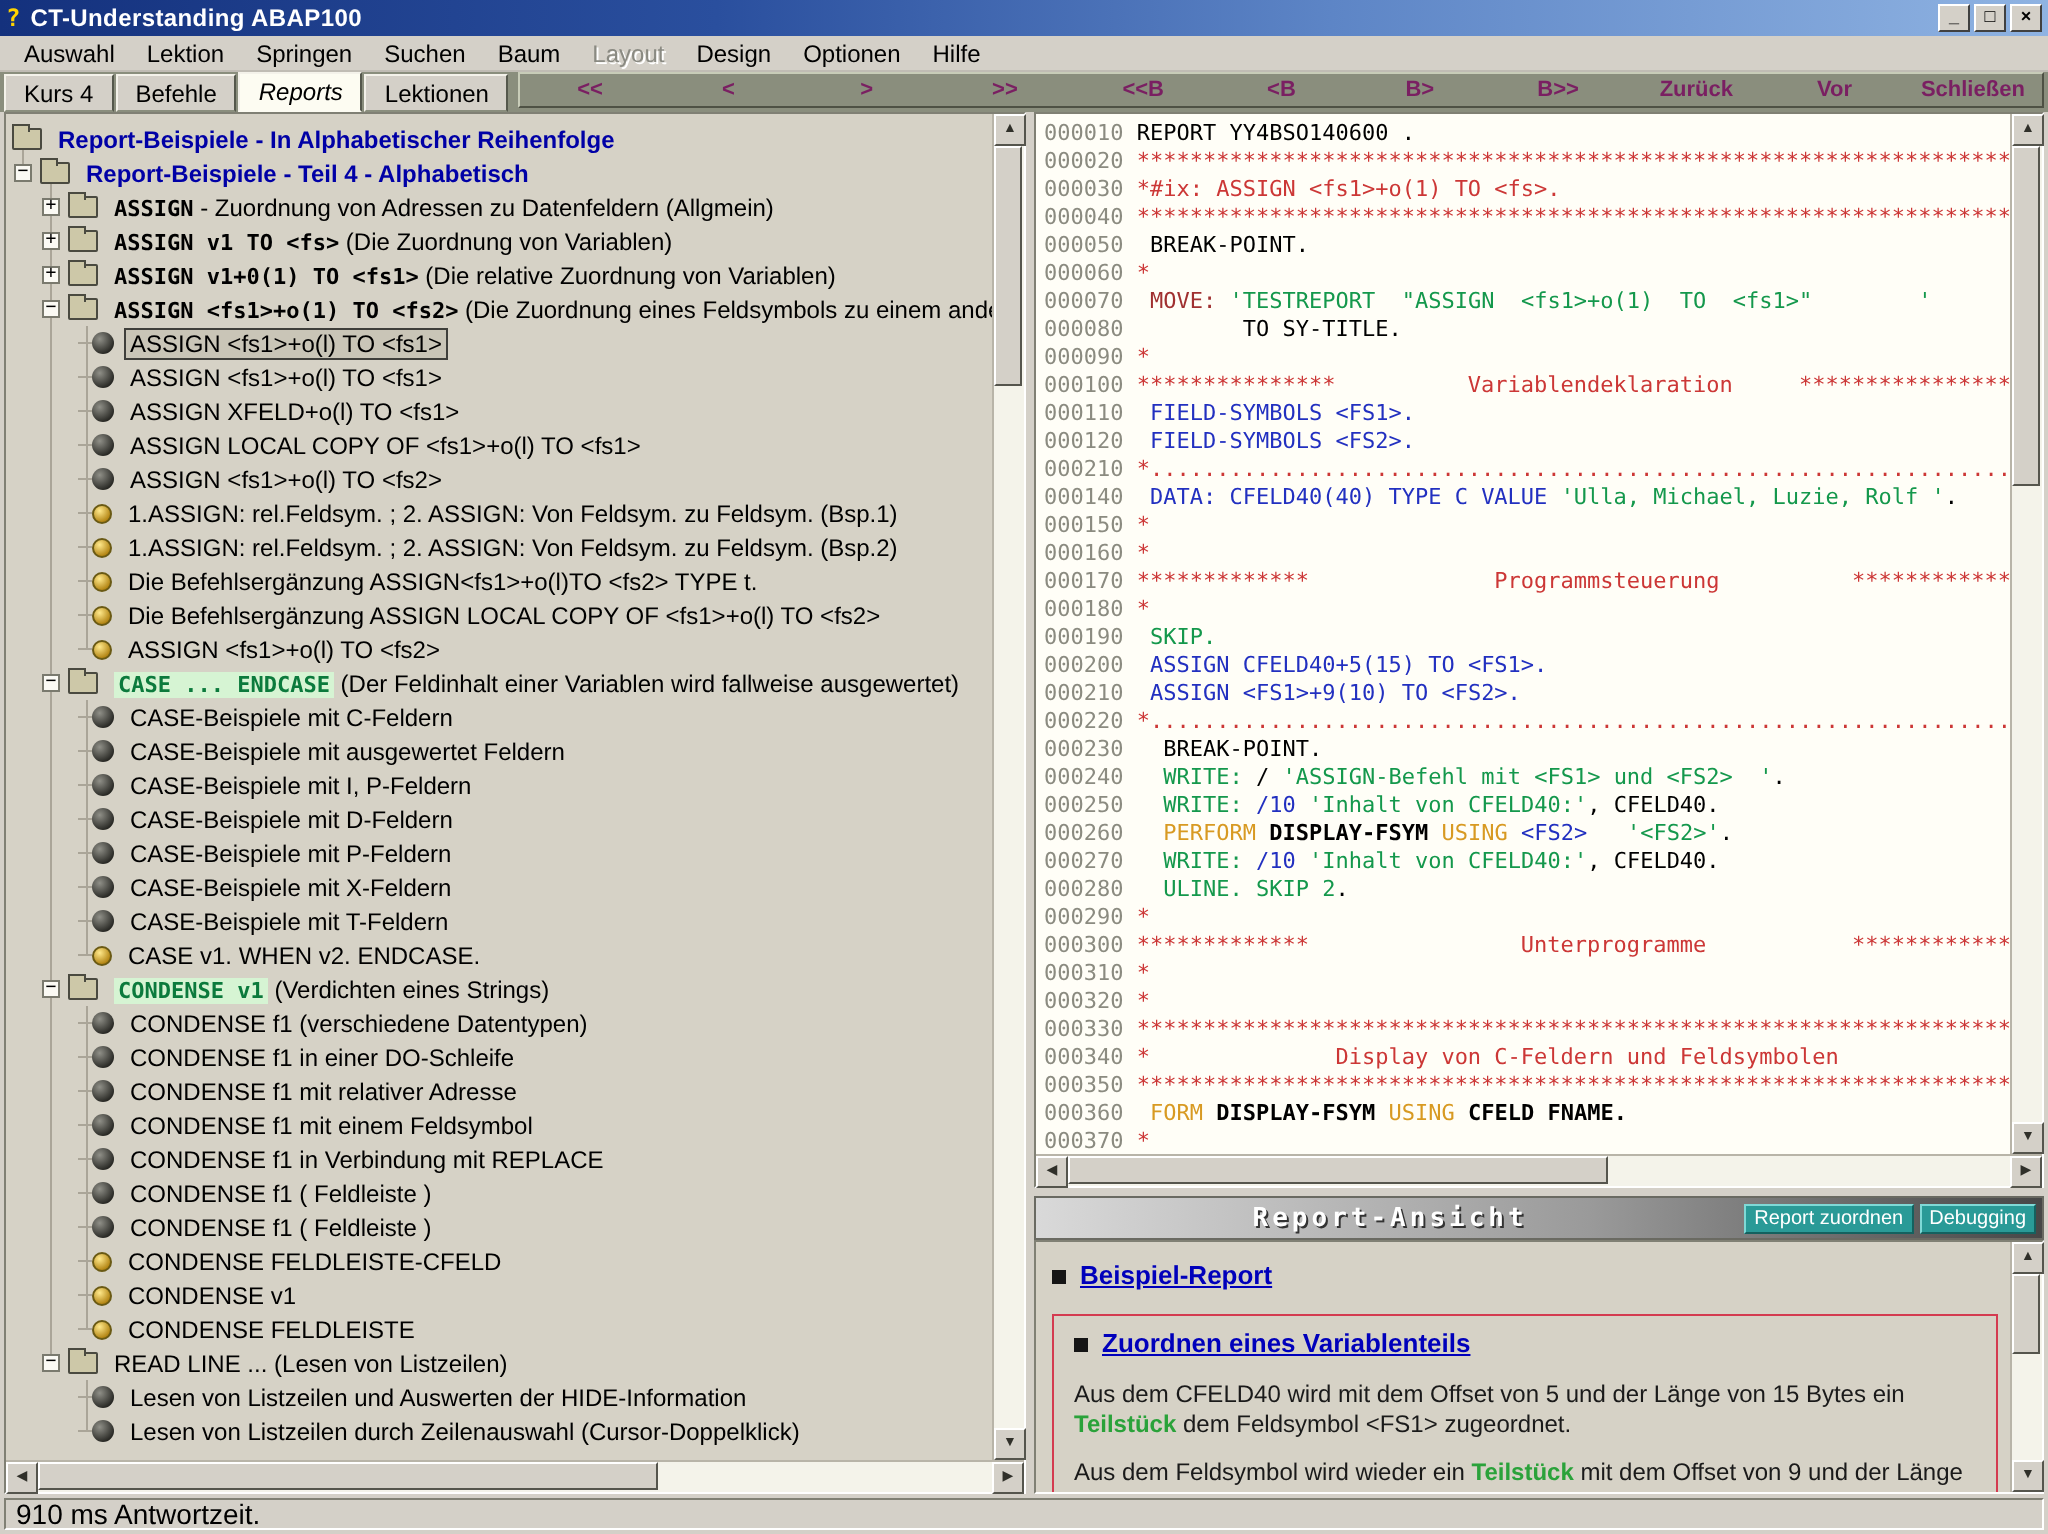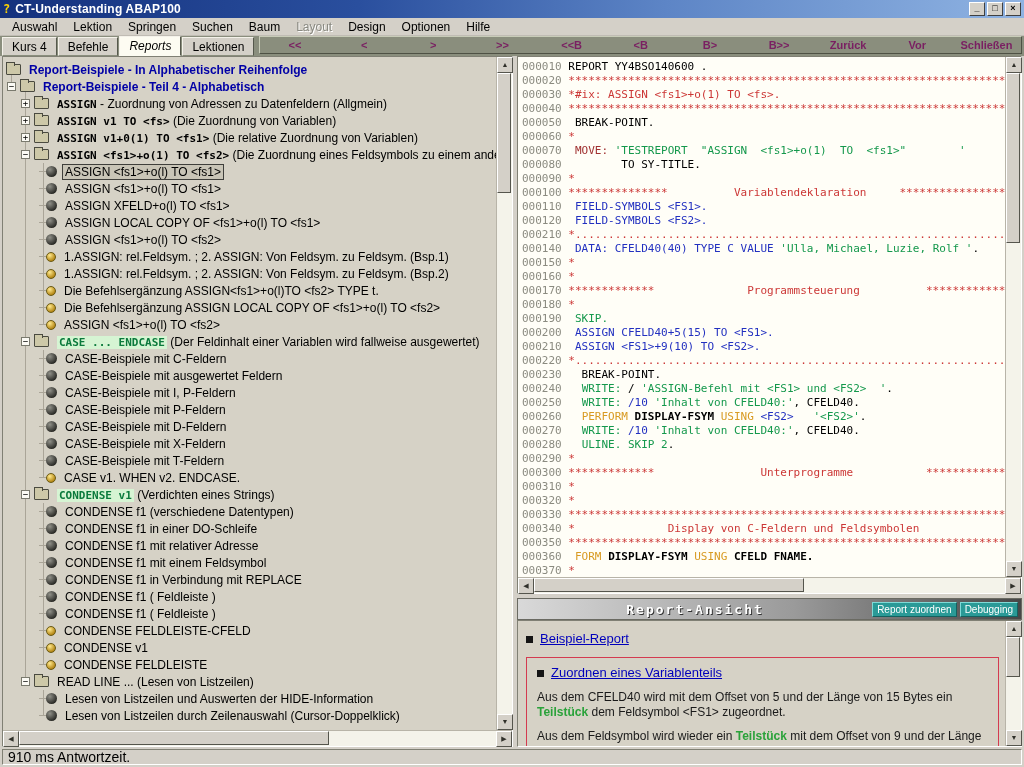--- a/index.html
+++ b/index.html
@@ -90,21 +90,21 @@
     display:flex;align-items:center;position:relative;border:1px solid #6a6a62;}
   .report-title{flex:1;text-align:center;font-family:"DejaVu Sans Mono",monospace;font-weight:bold;
     font-size:13px;color:#fff;letter-spacing:2px;text-shadow:1px 1px 0 #333;}
   .hdr-btn{background:#2a9a97;color:#fff;font-size:10px;padding:1px 4px;margin-right:3px;
     border:1px solid;border-color:#7fd9d6 #14615f #14615f #7fd9d6;white-space:nowrap;}
 
   .bottom-pane{flex:1;background:#d6d2c6;border:1px solid;border-color:#808074 #fff #fff #808074;
     display:flex;min-height:0;}
   .bottom-content{flex:1;padding:8px 6px 4px 8px;overflow:hidden;}
   .bullet{display:inline-block;width:7px;height:7px;background:#151515;margin-right:7px;}
-  .link{color:#0000bb;font-weight:normal;text-decoration:underline;font-size:13px;}
+  .link{color:#0000bb;font-weight:bold;text-decoration:underline;font-size:13px;}
   .red-box{border:1px solid #d43b50;margin-top:10px;padding:5px 8px 8px 10px;}
   .box-para{font-size:12px;color:#1a1a1a;margin-top:9px;line-height:15px;max-width:465px;}
   .tp-k{}
   .tp-g{color:#2aa23a;font-weight:bold;}
 
   
   .statusbar{position:absolute;left:0;top:747px;width:1024px;height:20px;background:#d4d0c8;padding:2px;}
   .status-cell{height:16px;border:1px solid;border-color:#808074 #fff #fff #808074;
     font-size:14px;color:#000;padding:1px 5px;line-height:13px;}
 </style>
@@ -255,26 +255,26 @@
             <span class="tlabel"><span class="ts-plain">CASE-Beispiele mit ausgewertet Feldern</span></span>
           </div>
           <div class="trow" style="padding-left: 36px;">
             <span class="conn"></span>
             <span class="ticon report"></span>
             <span class="tlabel"><span class="ts-plain">CASE-Beispiele mit  I, P-Feldern</span></span>
           </div>
           <div class="trow" style="padding-left: 36px;">
             <span class="conn"></span>
             <span class="ticon report"></span>
+            <span class="tlabel"><span class="ts-plain">CASE-Beispiele mit  D-Feldern</span></span>
+          </div>
+          <div class="trow" style="padding-left: 36px;">
+            <span class="conn"></span>
+            <span class="ticon report"></span>
             <span class="tlabel"><span class="ts-plain">CASE-Beispiele mit  P-Feldern</span></span>
-          </div>
-          <div class="trow" style="padding-left: 36px;">
-            <span class="conn"></span>
-            <span class="ticon report"></span>
-            <span class="tlabel"><span class="ts-plain">CASE-Beispiele mit  D-Feldern</span></span>
           </div>
           <div class="trow" style="padding-left: 36px;">
             <span class="conn"></span>
             <span class="ticon report"></span>
             <span class="tlabel"><span class="ts-plain">CASE-Beispiele mit  X-Feldern</span></span>
           </div>
           <div class="trow" style="padding-left: 36px;">
             <span class="conn"></span>
             <span class="ticon report"></span>
             <span class="tlabel"><span class="ts-plain">CASE-Beispiele mit  T-Feldern</span></span>

